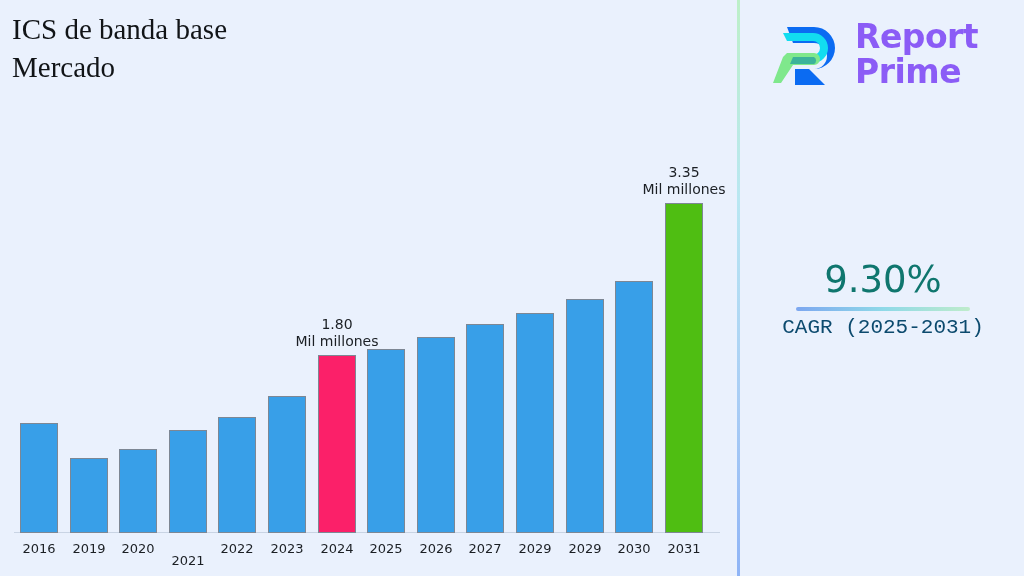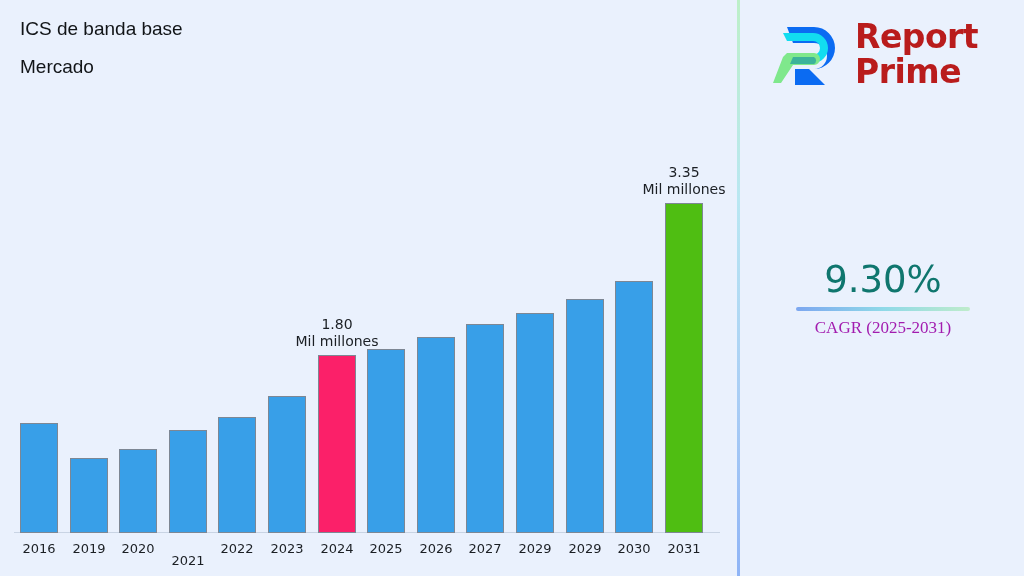--- a/index.html
+++ b/index.html
@@ -25,27 +25,27 @@
   
   #chart-panel {
     position: absolute;
     left: 0; top: 0;
     width: 738px;
     height: 576px;
   }
 
   #chart-title {
     position: absolute;
-    left: 20px;
+    left: 12px;
     top: 10px;
     width: 600px;
-    font-size: 19px;
+    font-size: 29px;
     line-height: 38px;
     color: #111417;
-    font-family: Liberation Sans, sans-serif;
+    font-family: Liberation Serif, serif;
     font-weight: 400;
     white-space: pre-line;
   }
 
   #plot {
     position: absolute;
     left: 0;
     top: 0;
     width: 738px;
     height: 576px;
@@ -123,21 +123,21 @@
   #logo-mark {
     width: 70px;
     height: 70px;
     flex: 0 0 70px;
   }
 
   #logo-text {
     font-size: 33px;
     font-weight: bold;
     line-height: 35px;
-    color: #b91c1c;
+    color: #8b5cf6;
     letter-spacing: -0.5px;
     white-space: pre-line;
     font-family: "DejaVu Sans", sans-serif;
   }
 
   #cagr-block {
     position: absolute;
     left: 18px;
     top: 258px;
     width: 250px;
@@ -153,24 +153,24 @@
 
   #cagr-rule {
     margin: 5px auto 6px auto;
     width: 174px;
     height: 4px;
     background: linear-gradient(to right, #7da7f0 0%, #8fd9e8 50%, #bfeccb 100%);
     border-radius: 2px;
   }
 
   #cagr-caption {
-    font-size: 17px;
+    font-size: 21px;
     line-height: 22px;
-    color: #a21caf;
-    font-family: Liberation Serif, serif;
+    color: #0c4a6e;
+    font-family: Liberation Mono, monospace;
   }
 </style>
 </head>
 <body>
 
 <div id="stage">
 
   <div id="chart-panel">
 
     <div id="chart-title">ICS de banda base

